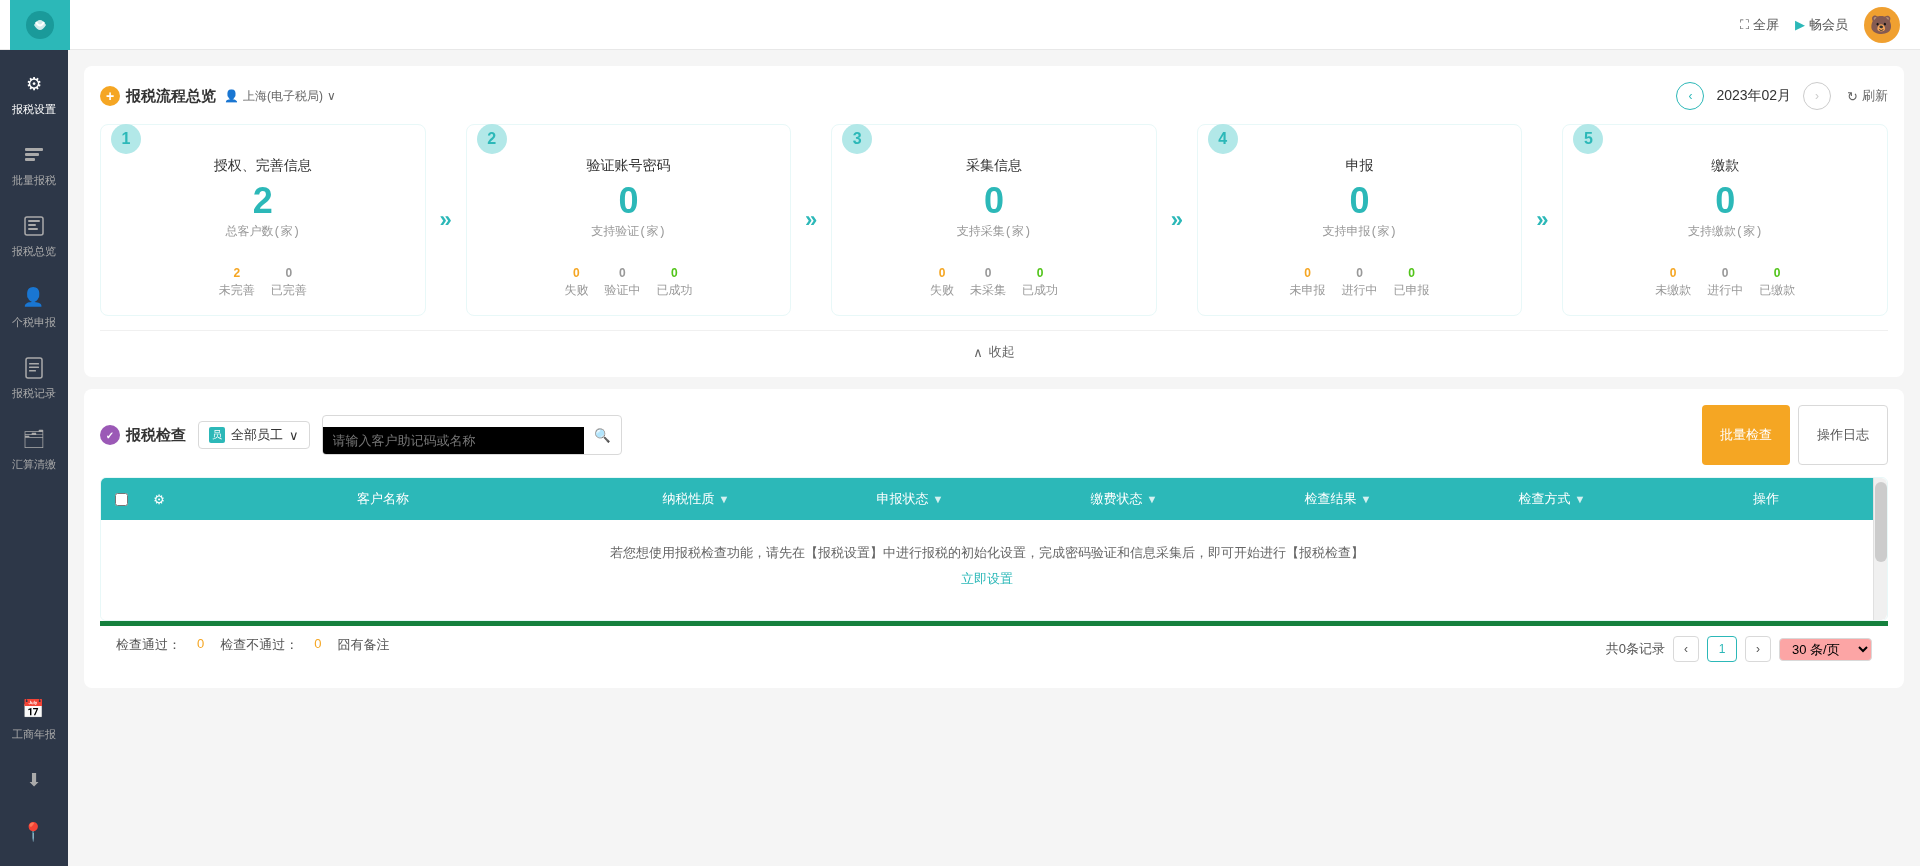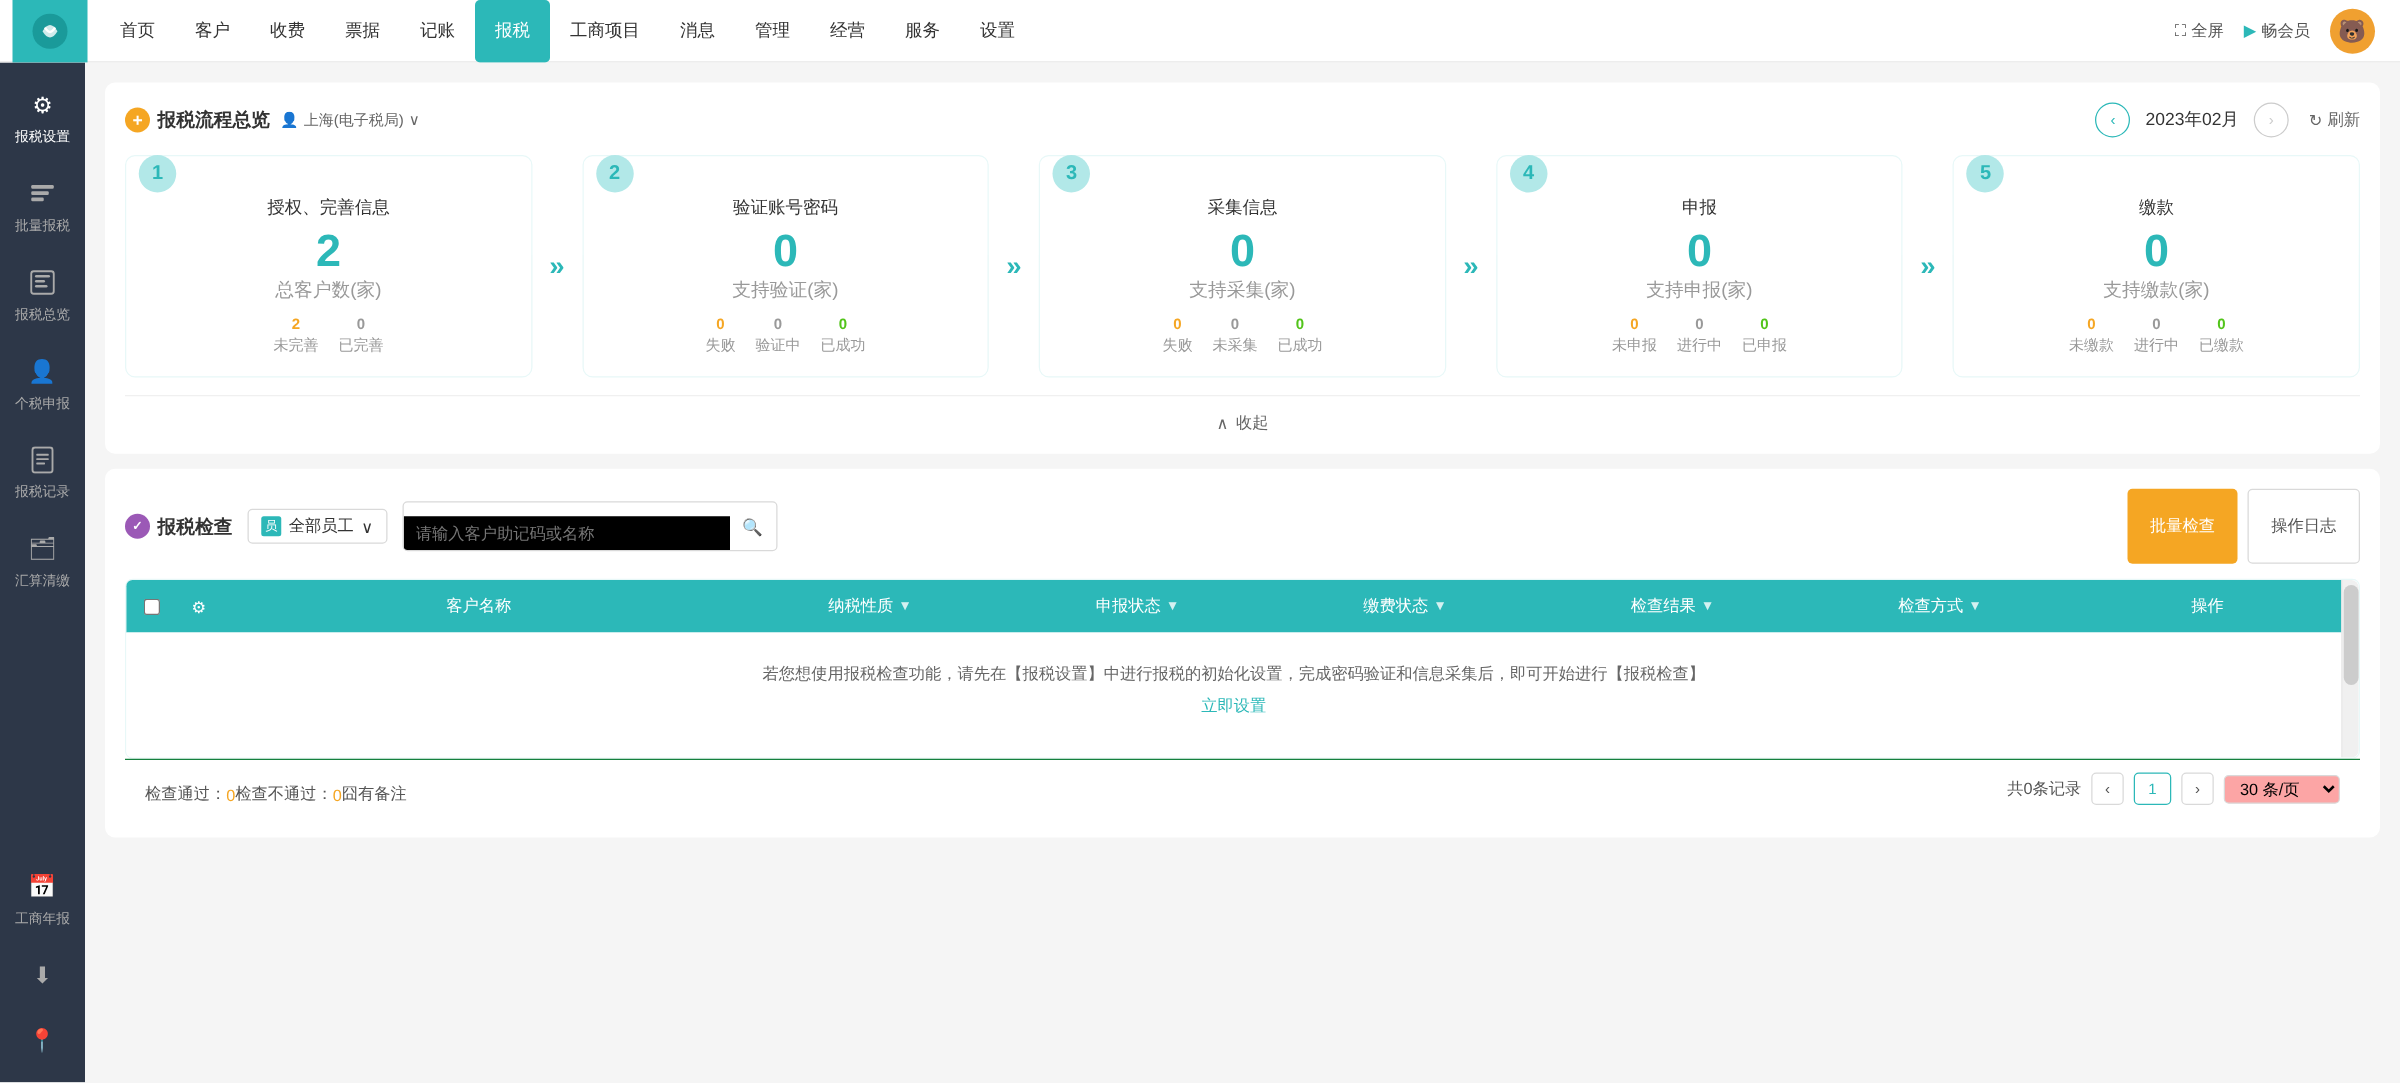--- a/index.html
+++ b/index.html
@@ -247,23 +247,24 @@
       font-weight: 500;
     }
     .step-count {
       font-size: 36px;
       font-weight: bold;
       color: #2cb8b8;
       line-height: 1;
       margin-bottom: 4px;
     }
     .step-sub {
-      font-size: 15px;
+      font-size: 12px;
       color: #999;
-      margin-bottom: 10px;
+      margin-bottom: 26px;
+      font-family: Liberation Mono, monospace;
     }
     .step-stats {
       display: flex;
       gap: 16px;
       font-size: 12px;
     }
     .stat-item { display: flex; flex-direction: column; align-items: center; gap: 2px; }
     .stat-val { font-weight: 600; }
     .stat-val.orange { color: #f5a623; }
     .stat-val.gray { color: #999; }
@@ -442,25 +443,26 @@
     }
     .setup-link {
       color: #2cb8b8;
       cursor: pointer;
       text-decoration: none;
     }
 
     
     .table-footer {
       display: flex;
-      align-items: flex-end;
+      align-items: flex-start;
       padding: 10px 16px;
       font-size: 13px;
       color: #555;
-      border-top: 1px solid #15803d;
+      gap: 16px;
+      border-top: 5px solid #15803d;
       background: #fff;
     }
     .footer-right {
       margin-left: auto;
       display: flex;
       align-items: center;
       gap: 8px;
     }
     .page-btn {
       width: 26px;
@@ -522,34 +524,20 @@
 </head>
 <body>
 
 <div class="top-nav">
   <div class="logo">
     <svg viewBox="0 0 36 36" fill="none">
       <path d="M18 4 C10 4 4 10 4 18 C4 26 10 32 18 32 C26 32 32 26 32 18 C32 10 26 4 18 4Z" fill="#1a9a9a"></path>
       <path d="M12 18 Q18 8 24 18 Q18 28 12 18Z" fill="white" opacity="0.8"></path>
       <path d="M14 15 Q18 22 22 15" stroke="white" stroke-width="2" fill="none"></path>
     </svg>
-  </div>
-  <div class="nav-items">
-    <div class="nav-item">首页</div>
-    <div class="nav-item">客户</div>
-    <div class="nav-item">收费</div>
-    <div class="nav-item">票据</div>
-    <div class="nav-item">记账</div>
-    <div class="nav-item active">报税</div>
-    <div class="nav-item">工商项目</div>
-    <div class="nav-item">消息</div>
-    <div class="nav-item">管理</div>
-    <div class="nav-item">经营</div>
-    <div class="nav-item">服务</div>
-    <div class="nav-item">设置</div>
   </div>
   <div class="right-tools">
     <div class="tool-btn">
       <span>⛶</span>
       <span>全屏</span>
     </div>
     <div class="tool-btn">
       <span style="color:#2cb8b8;">▶</span>
       <span>畅会员</span>
     </div>

